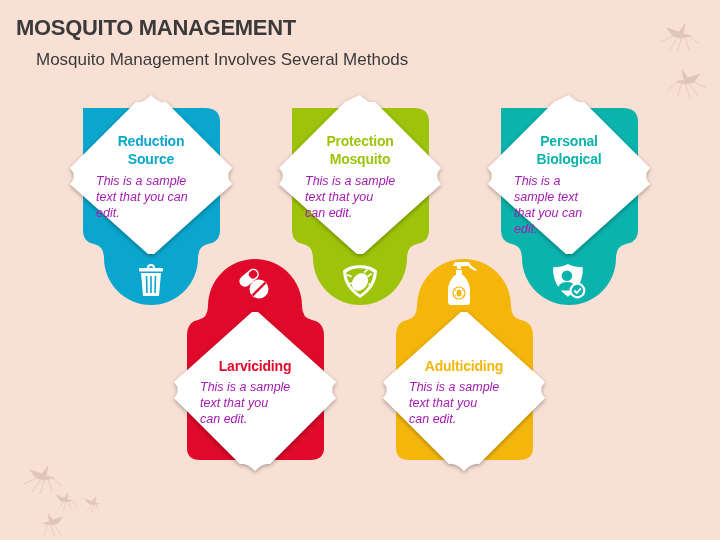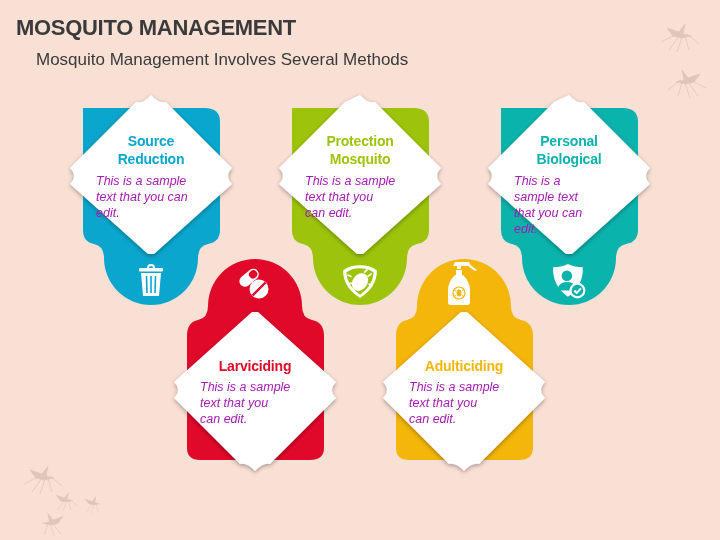--- a/index.html
+++ b/index.html
@@ -103,22 +103,22 @@
     </filter>
   </defs>
 </svg>
 
 <div class="card" style="left:70px;top:94px;">
   <svg class="shape" width="162" height="220" viewBox="0 0 162 220">
     <path d="M13 14 Q13 14 27 14 L135 14 Q150 14 150 28 L150 136 Q150 148 138 150 Q128 152 128 164 A47 47 0 0 1 34 164 Q34 152 24 150 Q13 148 13 136 Z" fill="#0aa6cd"></path>
     <path filter="url(#sh)" d="M81 1 Q73 10 66 8 L81 1 Z M81 1 L66 8 L0 74 Q8 82 0 90 L78 160 L84 160 L162 90 Q154 82 162 74 L96 8 Q89 10 81 1 Z" fill="#ffffff"></path>
   </svg>
   <div class="heading" style="top:38px;color:#0aa6cd;">
-    <div>Source</div>
-      <div>Reduction</div>
+    <div>Reduction</div>
+      <div>Source</div>
   </div>
   <div class="body" style="top:79px;">
     <div>This is a sample</div>
       <div>text that you can</div>
       <div>edit.</div>
   </div>
   <svg class="icon" style="left:63px;top:168px;" viewBox="0 0 36 36">
     <g fill="#fff">
       <rect x="6" y="6" width="24" height="3.5" rx="1"></rect>
       <path d="M14 6 Q14 2 18 2 Q22 2 22 6 L20 6 Q20 4 18 4 Q16 4 16 6 Z"></path>

